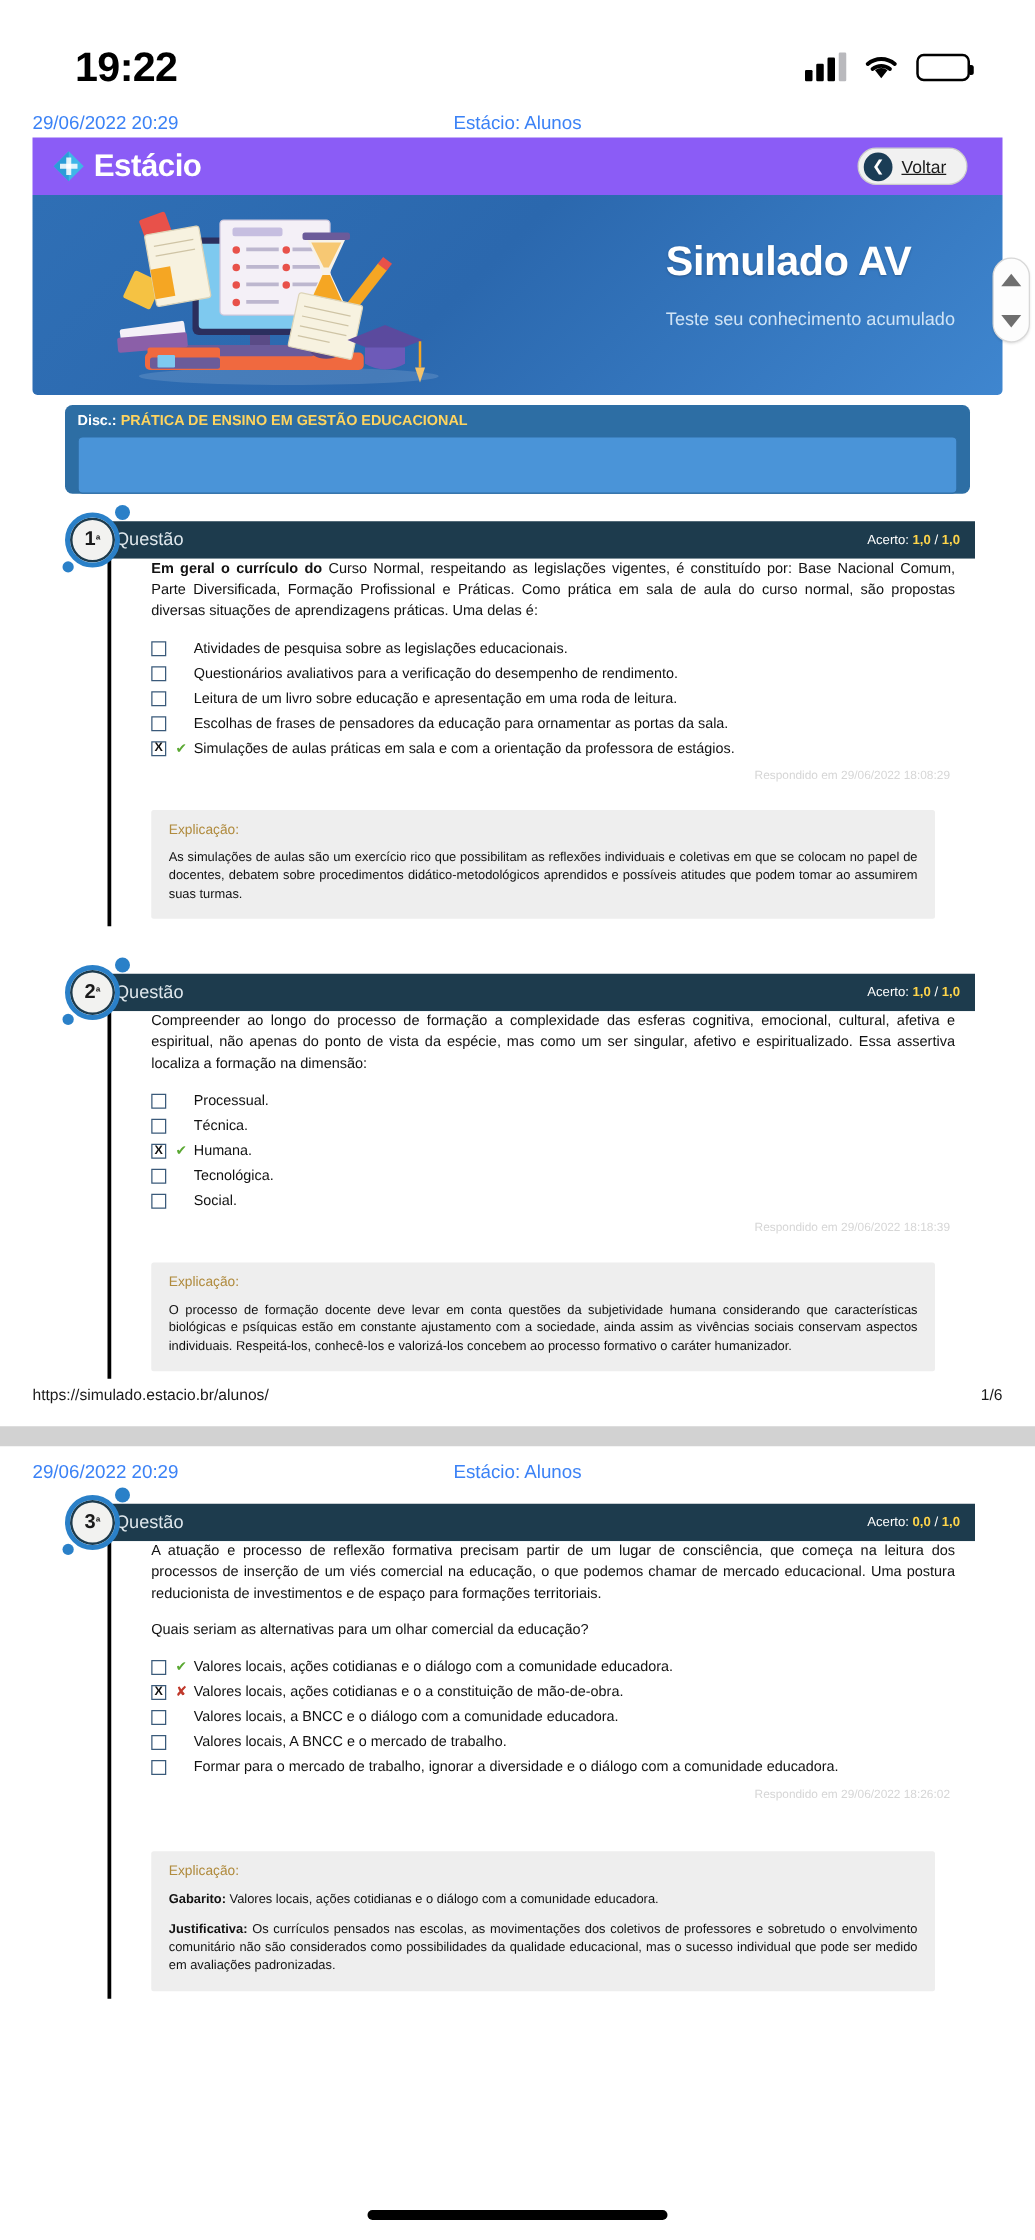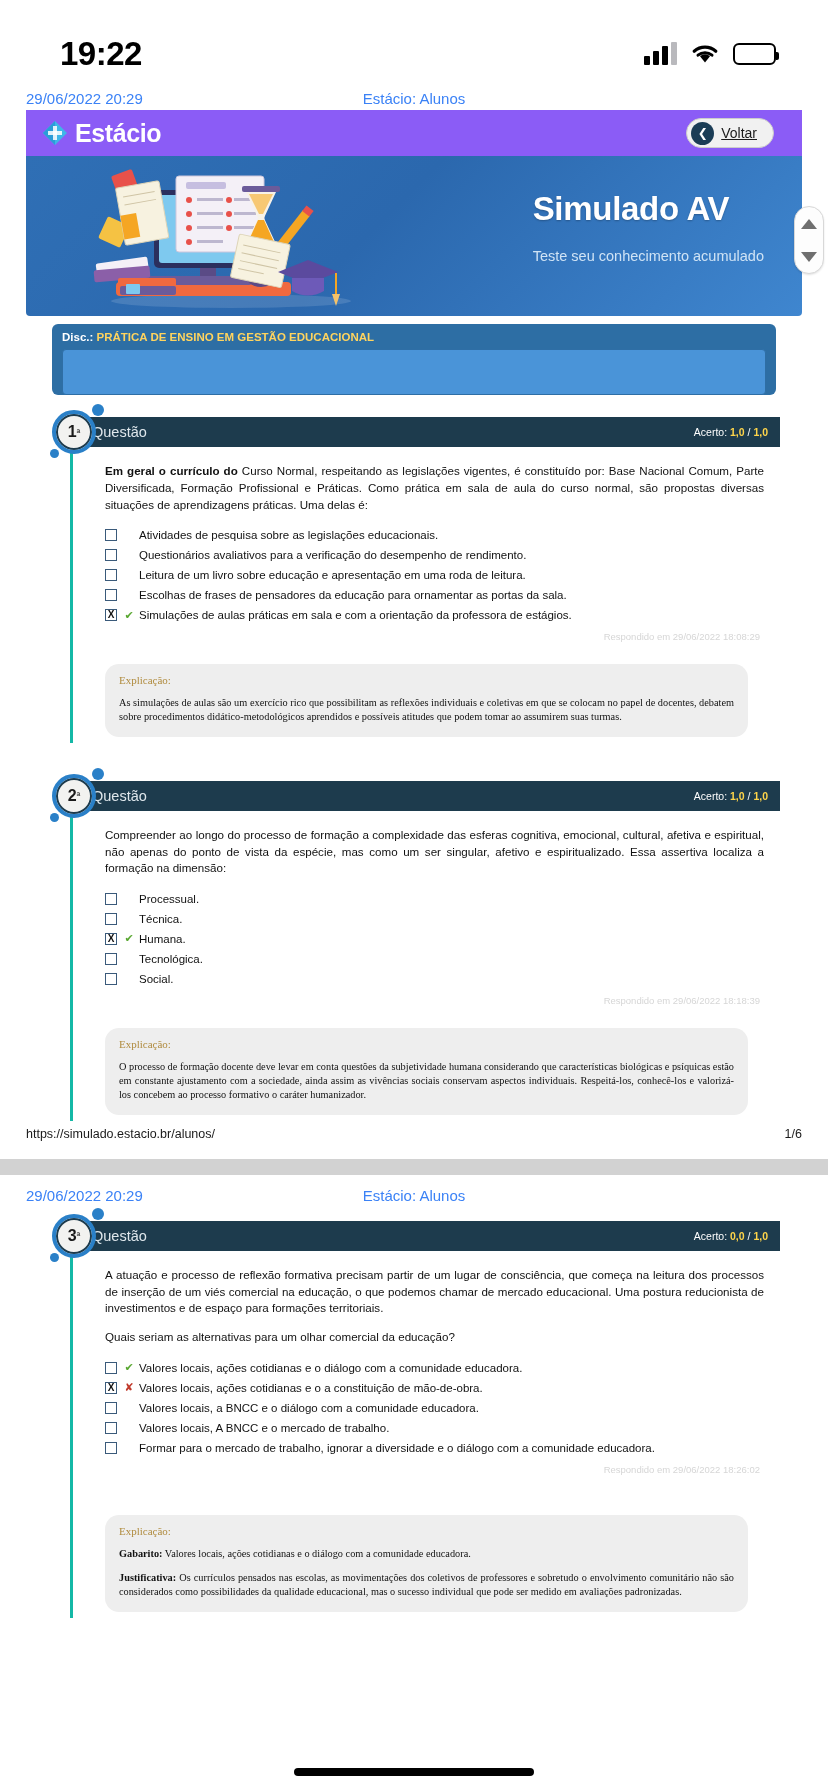--- a/index.html
+++ b/index.html
@@ -139,22 +139,22 @@
     border-radius: 50%; background: #f2f2f0; border: 4px solid #2a80c8;
     box-shadow: 0 0 0 2px #1d3b4d inset;
     display: flex; align-items: center; justify-content: center;
     font-size: 16px; font-weight: bold; color: #1a1a1a; z-index: 3;
   }
   .q-badge .sup { font-size: 10px; vertical-align: super; }
   .q-badge-dot {
     position: absolute; border-radius: 50%; background: #2a80c8; z-index: 2;
   }
   .q-body {
-    margin-left: 44px; margin-right: 22px; border-left: 3px solid #14b8a6;
-    padding: 16px 16px 6px 32px; background: #fff;
+    margin-left: 60px; margin-right: 22px; border-left: 3px solid #000000;
+    padding: 0 16px 6px 32px; background: #fff;
   }
   .q-text {
     font-size: 11.6px; line-height: 1.45; color: #111; text-align: justify;
   }
   .q-text b { font-weight: bold; }
   .q-text + .q-text { margin-top: 12px; }
 
   .opts { margin-top: 14px; }
   .opt { display: flex; align-items: center; gap: 0; height: 15.5px; margin-bottom: 4.5px; }
   .chk {
@@ -167,23 +167,22 @@
   .mark.ok { color: #5aa832; }
   .mark.no { color: #c0392b; }
   .opt-text { font-size: 11.5px; color: #111; margin-left: 22px; white-space: nowrap; }
   .opt.has-mark .opt-text { margin-left: 2px; }
 
   .answered {
     text-align: right; font-size: 9.5px; color: #d6d6d6; margin-top: 8px; padding-right: 4px;
   }
 
   .expl {
-    background: #eeeeee; border-radius: 14px; margin: 22px 16px 0 0;
+    background: #eeeeee; border-radius: 2px; margin: 22px 16px 0 0;
     padding: 10px 14px 12px 14px;
-    font-family: Liberation Serif, serif;
   }
   .expl-title { color: #b08b3e; font-size: 11px; margin-bottom: 10px; }
   .expl-text { font-size: 10.3px; line-height: 1.4; color: #111; text-align: justify; }
   .expl-text b { font-weight: bold; }
   .expl-text + .expl-text { margin-top: 10px; }
 
   
   .sep { height: 16px; background: #d2d2d2; margin-top: 10px; }
 
   

